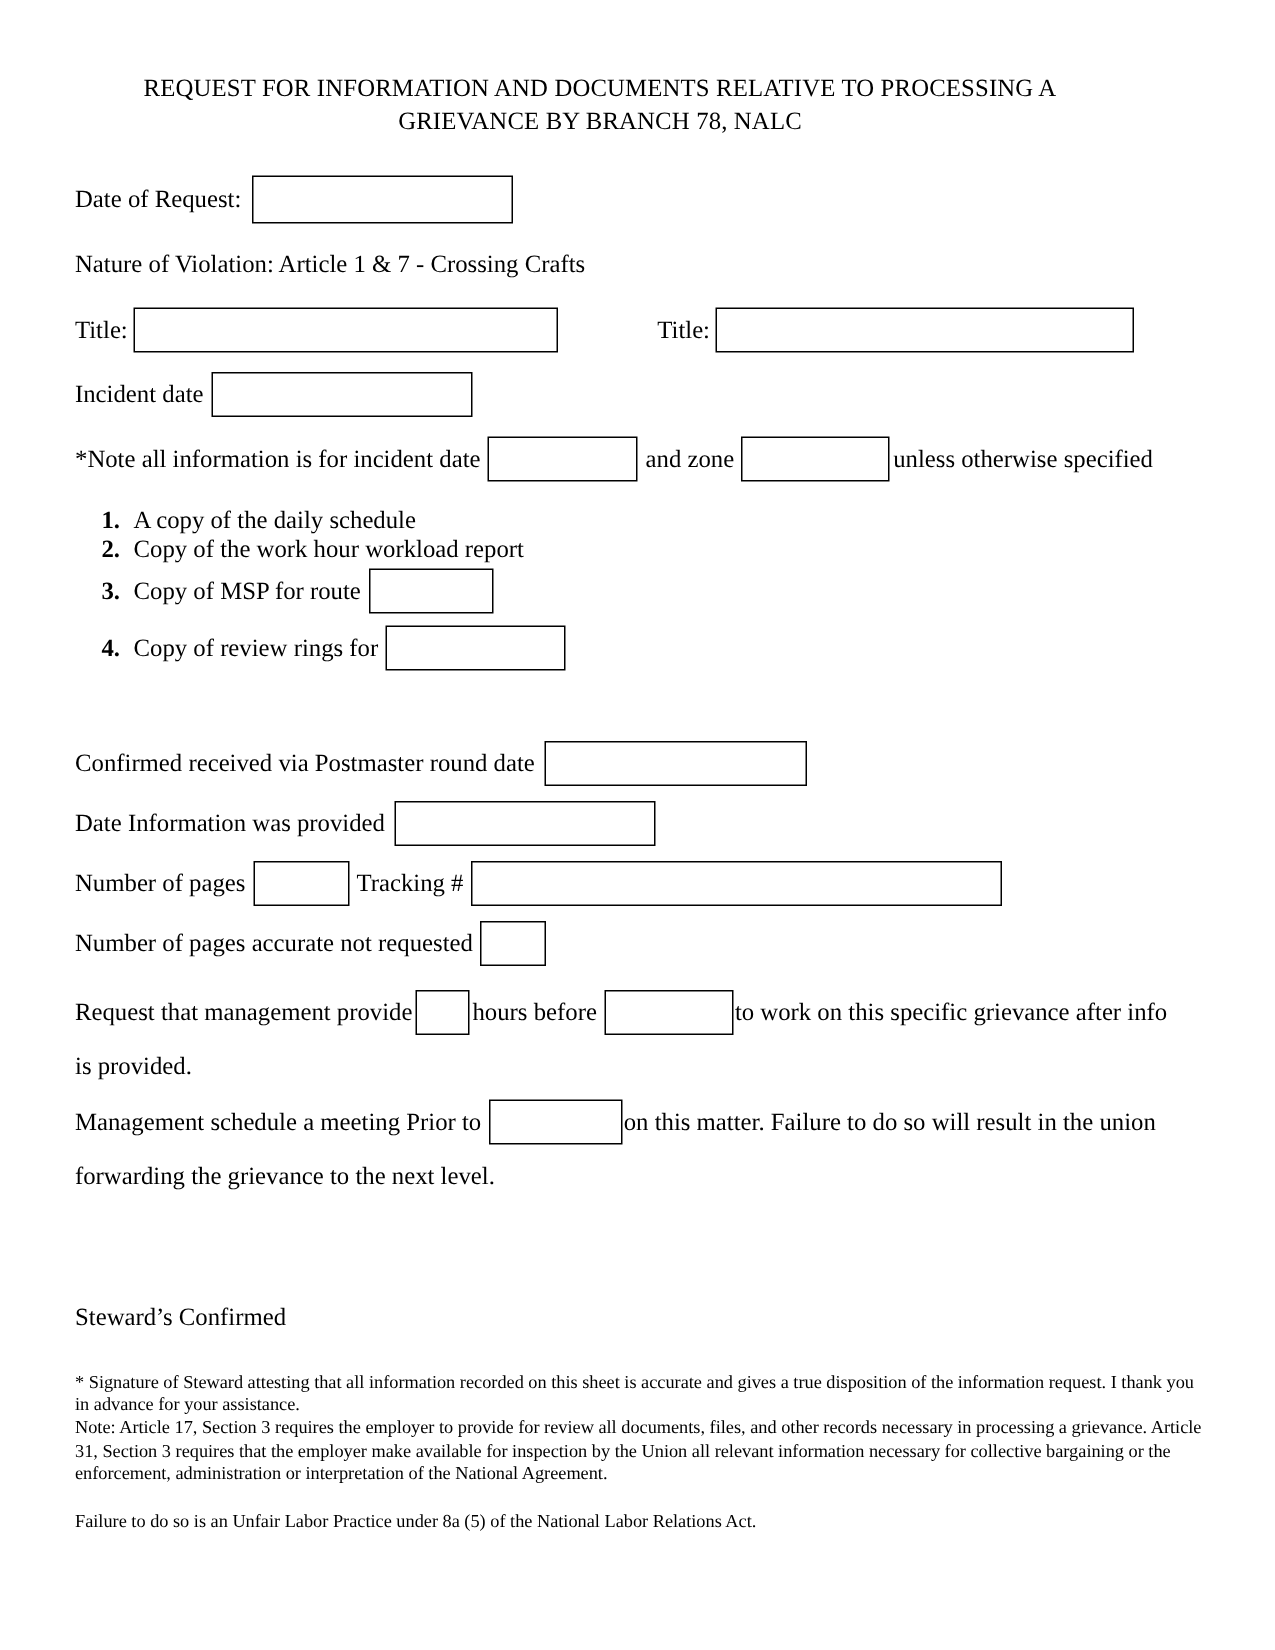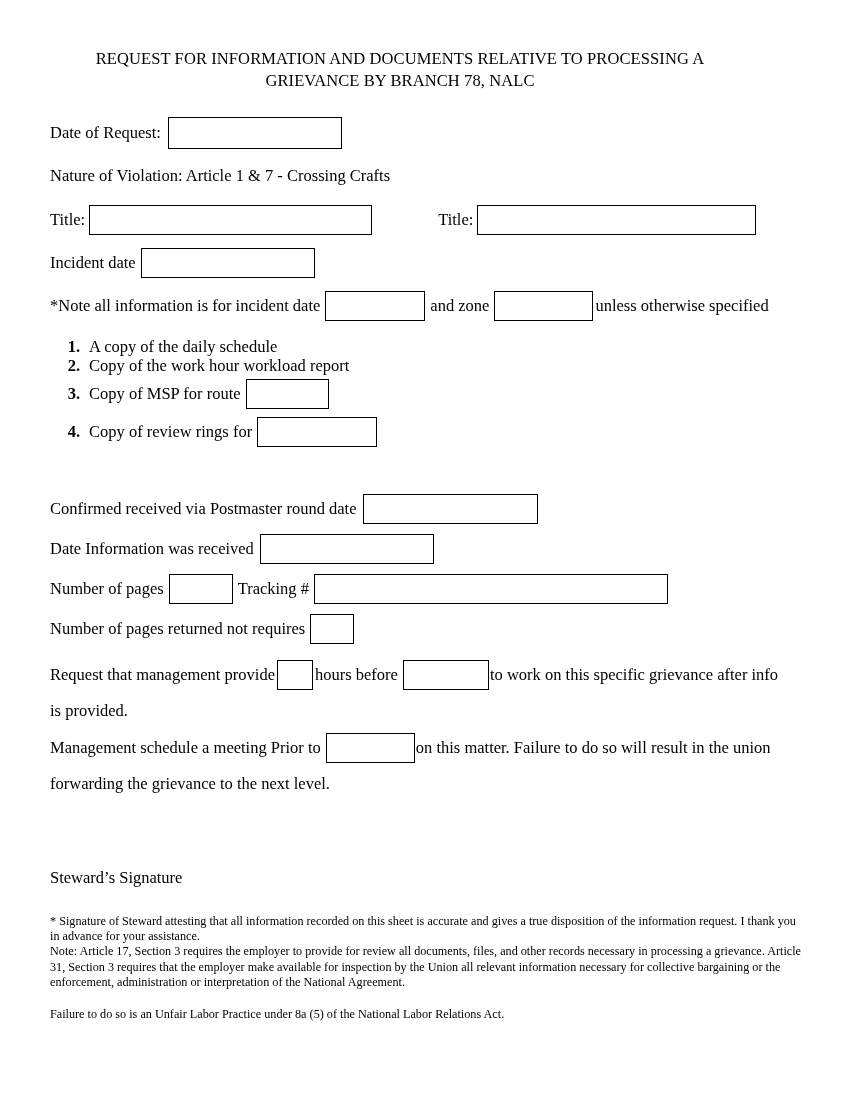--- a/index.html
+++ b/index.html
@@ -154,33 +154,33 @@
       <span class="box" style="width:120px;height:30px;margin-left:5px;"></span>
     </li>
   </ul>
 
   <div class="row" style="margin-top:42px;">
     <span class="label">Confirmed received via Postmaster round date</span>
     <span class="box" style="width:175px;height:30px;margin-left:6px;"></span>
   </div>
 
   <div class="row" style="margin-top:10px;">
-    <span class="label">Date Information was received</span>
+    <span class="label">Date Information was provided</span>
     <span class="box" style="width:174px;height:30px;margin-left:6px;"></span>
   </div>
 
   <div class="row" style="margin-top:10px;">
     <span class="label">Number of pages</span>
     <span class="box" style="width:64px;height:30px;margin-left:5px;"></span>
     <span class="label" style="margin-left:5px;">Tracking #</span>
     <span class="box" style="width:354px;height:30px;margin-left:5px;"></span>
   </div>
 
   <div class="row" style="margin-top:10px;">
-    <span class="label">Number of pages returned not requires</span>
+    <span class="label">Number of pages accurate not requested</span>
     <span class="box" style="width:44px;height:30px;margin-left:5px;"></span>
   </div>
 
   <div class="row" style="margin-top:16px;justify-content:space-between;">
     <span class="label">Request that management provide</span>
     <span class="box" style="width:36px;height:30px;margin-left:2px;"></span>
     <span class="label" style="margin-left:2px;">hours before</span>
     <span class="box" style="width:86px;height:30px;margin-left:5px;"></span>
     <span class="label" style="margin-left:1px;">to work on this specific grievance after info</span>
   </div>
@@ -192,21 +192,21 @@
     <span class="label">Management schedule a meeting Prior to</span>
     <span class="box" style="width:89px;height:30px;margin-left:5px;"></span>
     <span class="label" style="margin-left:1px;">on this matter. Failure to do so will result in the union</span>
   </div>
   <div class="row" style="margin-top:11px;">
     <span class="label">forwarding the grievance to the next level.</span>
   </div>
 
   <div style="margin-top:55px;">
     <div class="sig-rule">______________________________</div>
-    <div class="sig-label" style="margin-top:9px;">Steward’s Signature</div>
+    <div class="sig-label" style="margin-top:9px;">Steward’s Confirmed</div>
   </div>
 
   <div style="margin-top:26px;">
     <div class="fine">* Signature of Steward attesting that all information recorded on this sheet is accurate and gives a true disposition of the information request.  I thank you in advance for your assistance.</div>
     <div class="fine" style="margin-top:0px;">Note: Article 17, Section 3 requires the employer to provide for review all documents, files, and other records necessary in processing a grievance. Article 31, Section 3 requires that the employer make available for inspection by the Union all relevant information necessary for collective bargaining or the enforcement, administration or interpretation of the National Agreement.</div>
     <div class="fine" style="margin-top:17px;">Failure to do so is an Unfair Labor Practice under 8a (5) of the National Labor Relations Act.</div>
   </div>
 
 </div>
 

